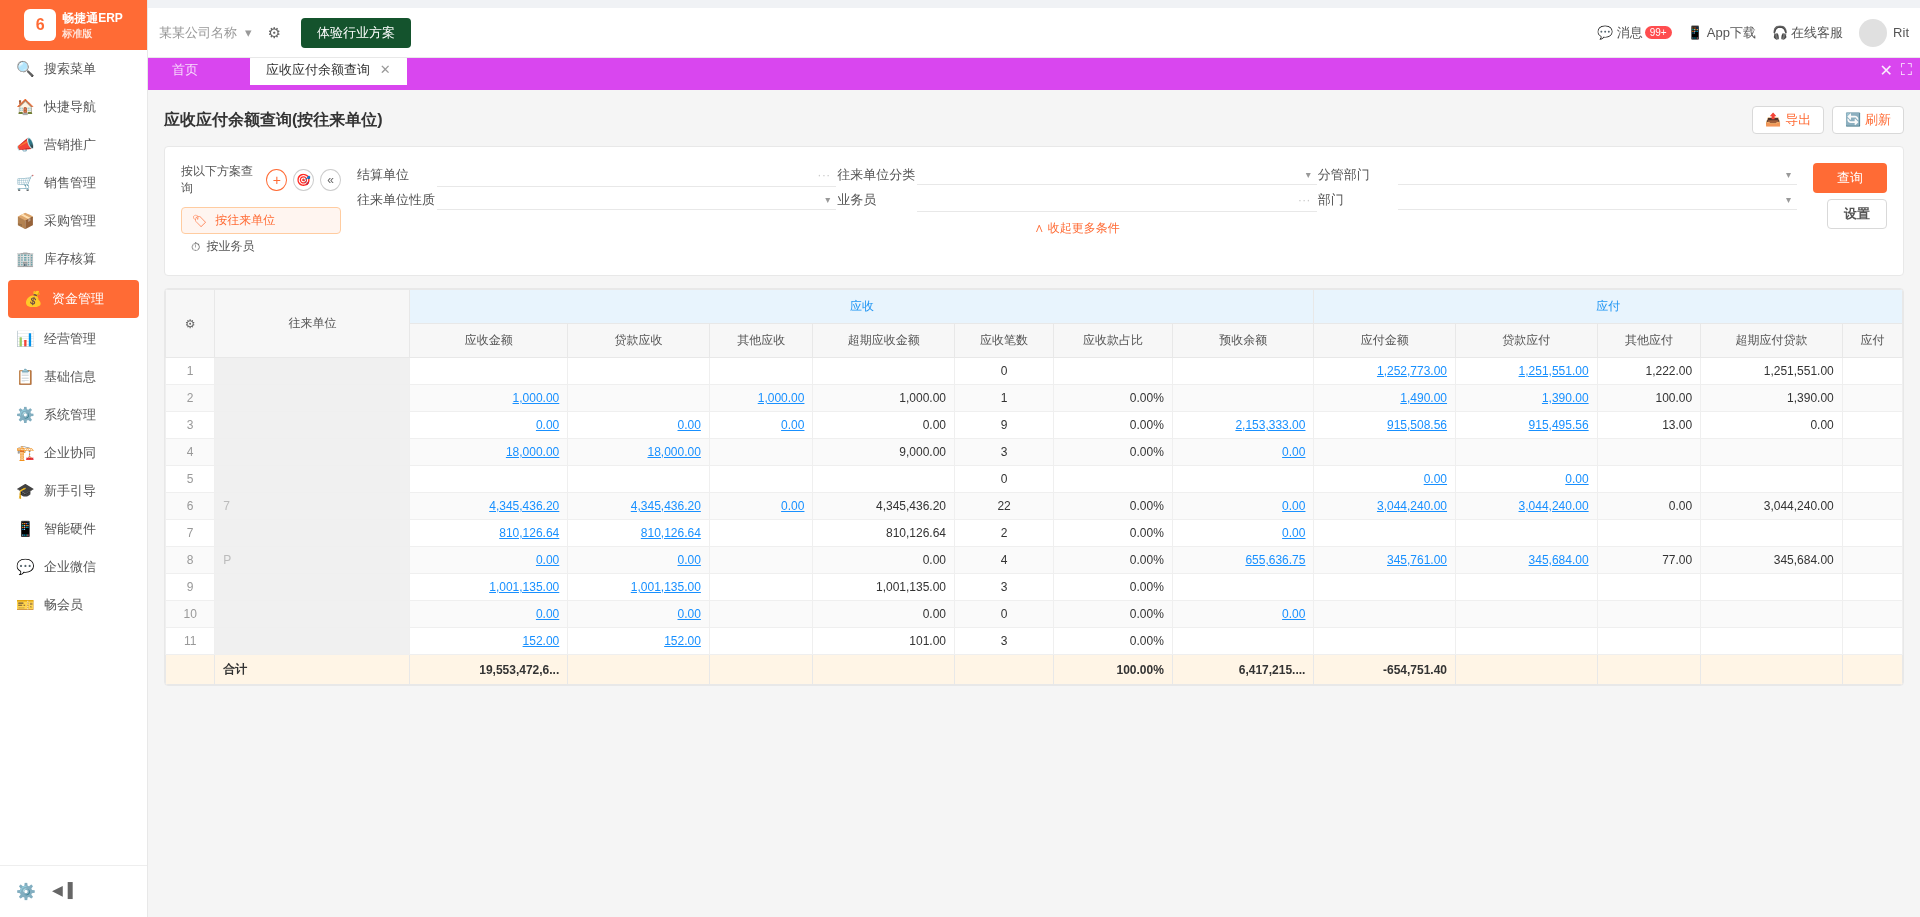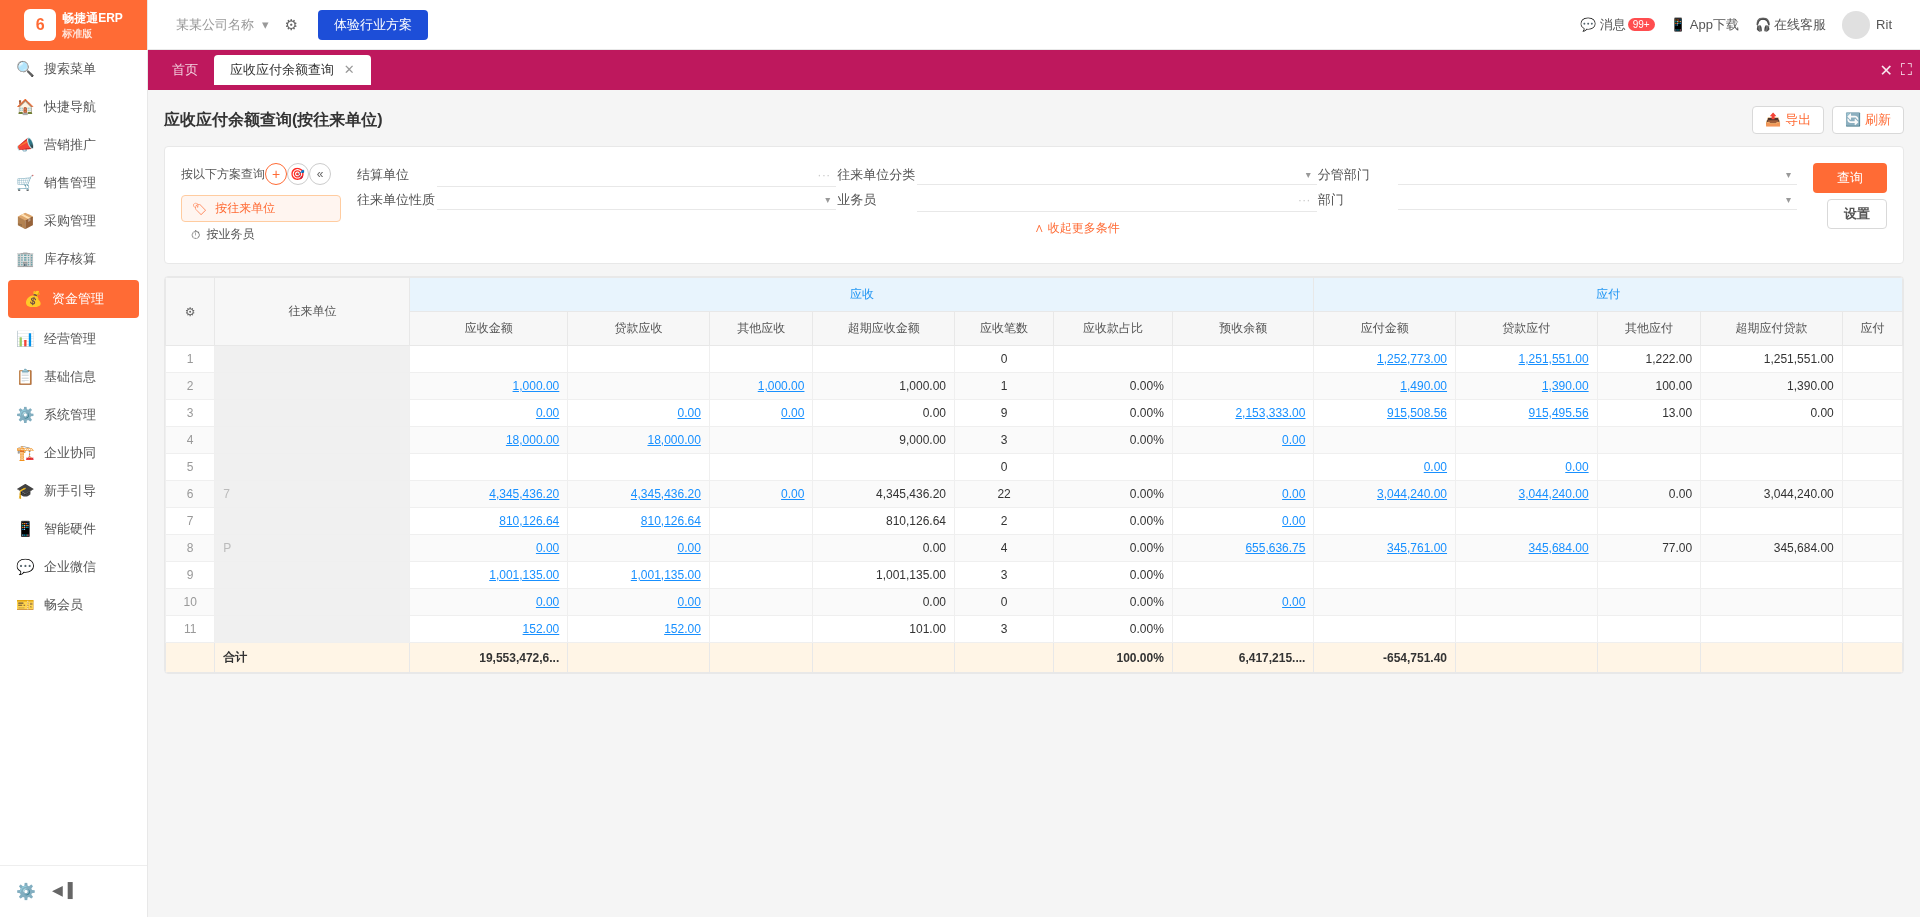--- a/index.html
+++ b/index.html
@@ -16,33 +16,33 @@
     .sidebar-logo .logo-icon span { color: #ff6b35; font-weight: bold; font-size: 16px; }
     .sidebar-item {
       display: flex; align-items: center; padding: 10px 16px; cursor: pointer; color: #555; font-size: 13px; transition: background 0.2s;
     }
     .sidebar-item.active { background: #ff6b35; color: #fff; border-radius: 4px; margin: 2px 8px; }
     .sidebar-item .item-icon { margin-right: 8px; font-size: 15px; width: 20px; text-align: center; }
     .sidebar-bottom { margin-top: auto; border-top: 1px solid #eee; padding: 8px 0; }
 
     
     .top-header {
-      position: fixed; left: 148px; right: 0; top: 0; height: 50px; background: #fff; border-bottom: 1px solid #e8e8e8; z-index: 99; display: flex; align-items: center; padding: 0 28px;
+      position: fixed; left: 148px; right: 0; top: 8px; height: 50px; background: #fff; border-bottom: 1px solid #e8e8e8; z-index: 99; display: flex; align-items: center; padding: 0 11px;
     }
     .header-breadcrumb { display: flex; align-items: center; flex: 1; font-size: 13px; color: #666; }
     .header-nav-arrow { margin: 0 8px; cursor: pointer; color: #999; }
     .header-gear { margin: 0 8px; cursor: pointer; color: #666; font-size: 15px; }
-    .btn-orange { background: #1d4ed8; color: #fff; border: none; padding: 6px 16px; border-radius: 4px; cursor: pointer; font-size: 13px; }
+    .btn-orange { background: #14532d; color: #fff; border: none; padding: 6px 16px; border-radius: 4px; cursor: pointer; font-size: 13px; }
     .header-right { display: flex; align-items: center; gap: 16px; color: #555; font-size: 13px; }
     .badge { background: #ff4d4f; color: #fff; border-radius: 10px; font-size: 10px; padding: 1px 5px; margin-left: 2px; }
     .header-avatar { width: 28px; height: 28px; background: #e0e0e0; border-radius: 50%; }
 
     
     .tab-bar {
-      position: fixed; left: 148px; right: 0; top: 50px; height: 40px; background: #be185d; display: flex; align-items: center; z-index: 98; padding: 0 8px;
+      position: fixed; left: 148px; right: 0; top: 50px; height: 40px; background: #d946ef; display: flex; align-items: center; z-index: 98; padding: 0 8px; gap: 36px;
     }
     .tab-item { padding: 6px 16px; color: rgba(255,255,255,0.8); cursor: pointer; font-size: 13px; border-radius: 4px 4px 0 0; }
     .tab-item.active { background: #fff; color: #333; border-radius: 4px 4px 0 0; }
     .tab-close { margin-left: 6px; color: rgba(255,255,255,0.7); cursor: pointer; }
     .tab-item.active .tab-close { color: #999; }
     .tab-window-btns { margin-left: auto; display: flex; gap: 8px; color: rgba(255,255,255,0.9); font-size: 16px; cursor: pointer; }
 
     
     .main-content {
       position: fixed; left: 148px; right: 0; top: 90px; bottom: 0; overflow-y: auto; background: #f5f5f5;
@@ -233,21 +233,21 @@
           <span>🔄</span>
           <span>刷新</span>
         </button>
       </div>
     </div>
 
     <div class="filter-panel">
       <div style="display: flex; gap: 16px;">
 
         <div style="width: 160px; flex-shrink: 0;">
-          <div style="display: flex; align-items: center; margin-bottom: 10px;">
+          <div style="display: flex; align-items: center; gap: 6px; margin-bottom: 10px;">
             <span style="font-size:12px; color:#555;">按以下方案查询</span>
             <div class="filter-add-btn">+</div>
             <div class="filter-icon-btn">🎯</div>
             <div class="filter-icon-btn">«</div>
           </div>
           <div class="filter-scheme active">
             <span style="color:#ff6b35;">🏷</span>
             <span>按往来单位</span>
           </div>
           <div class="filter-sub">

